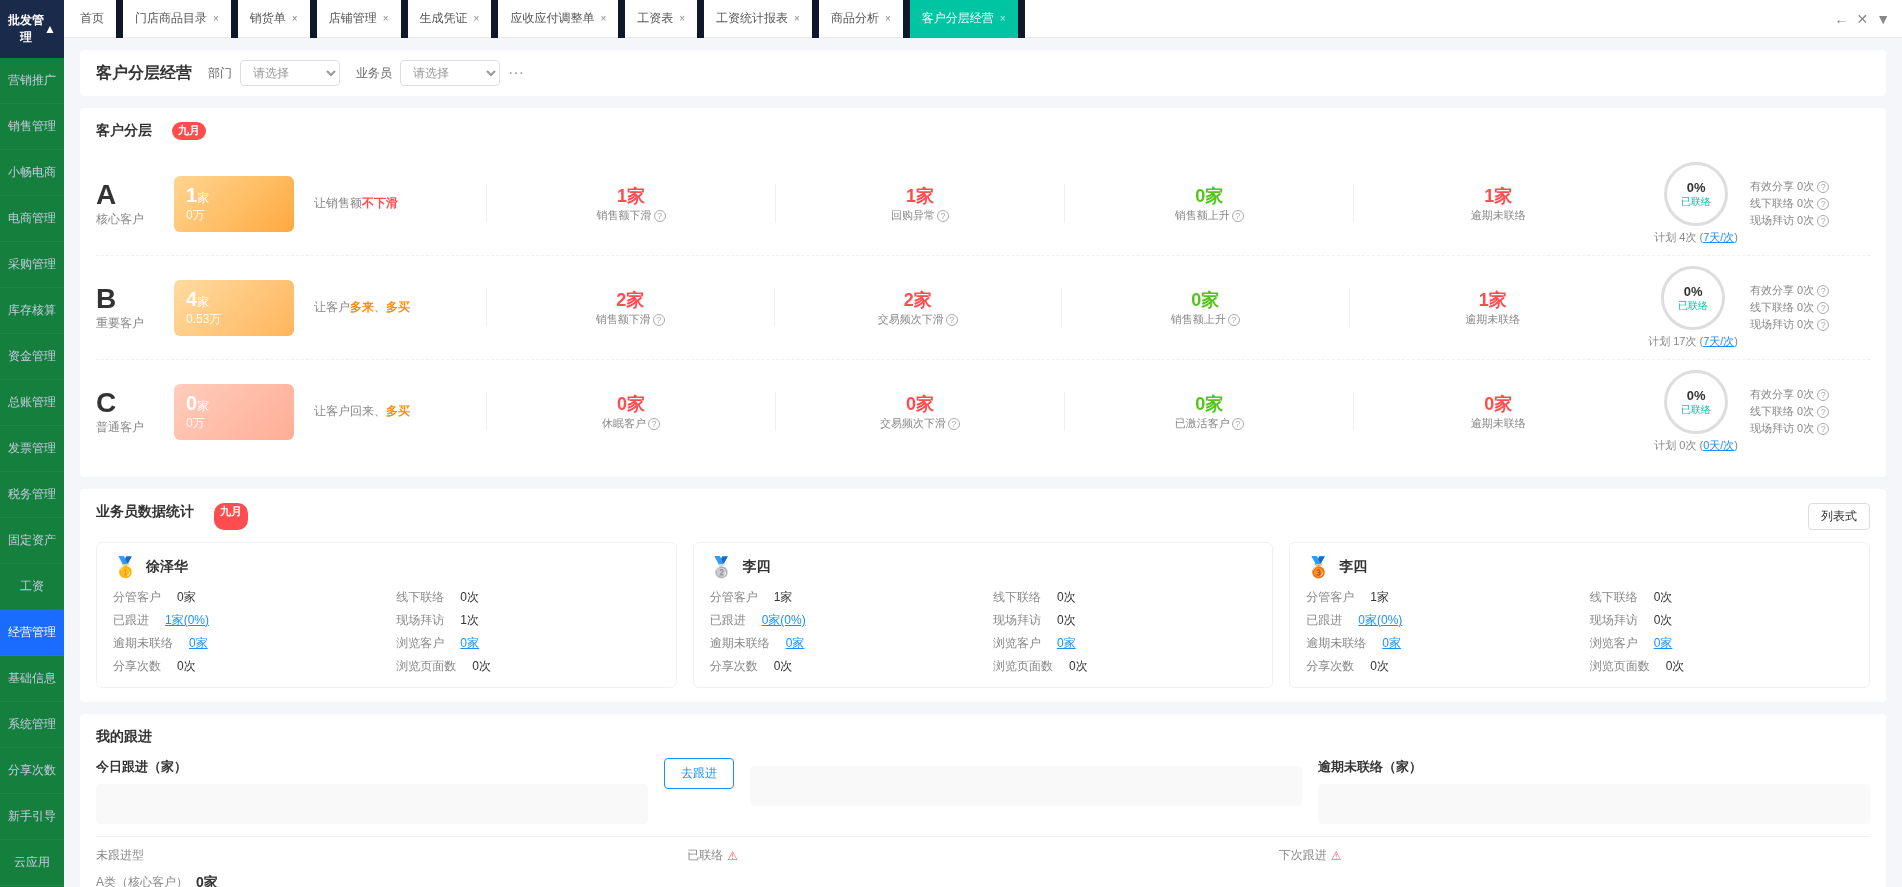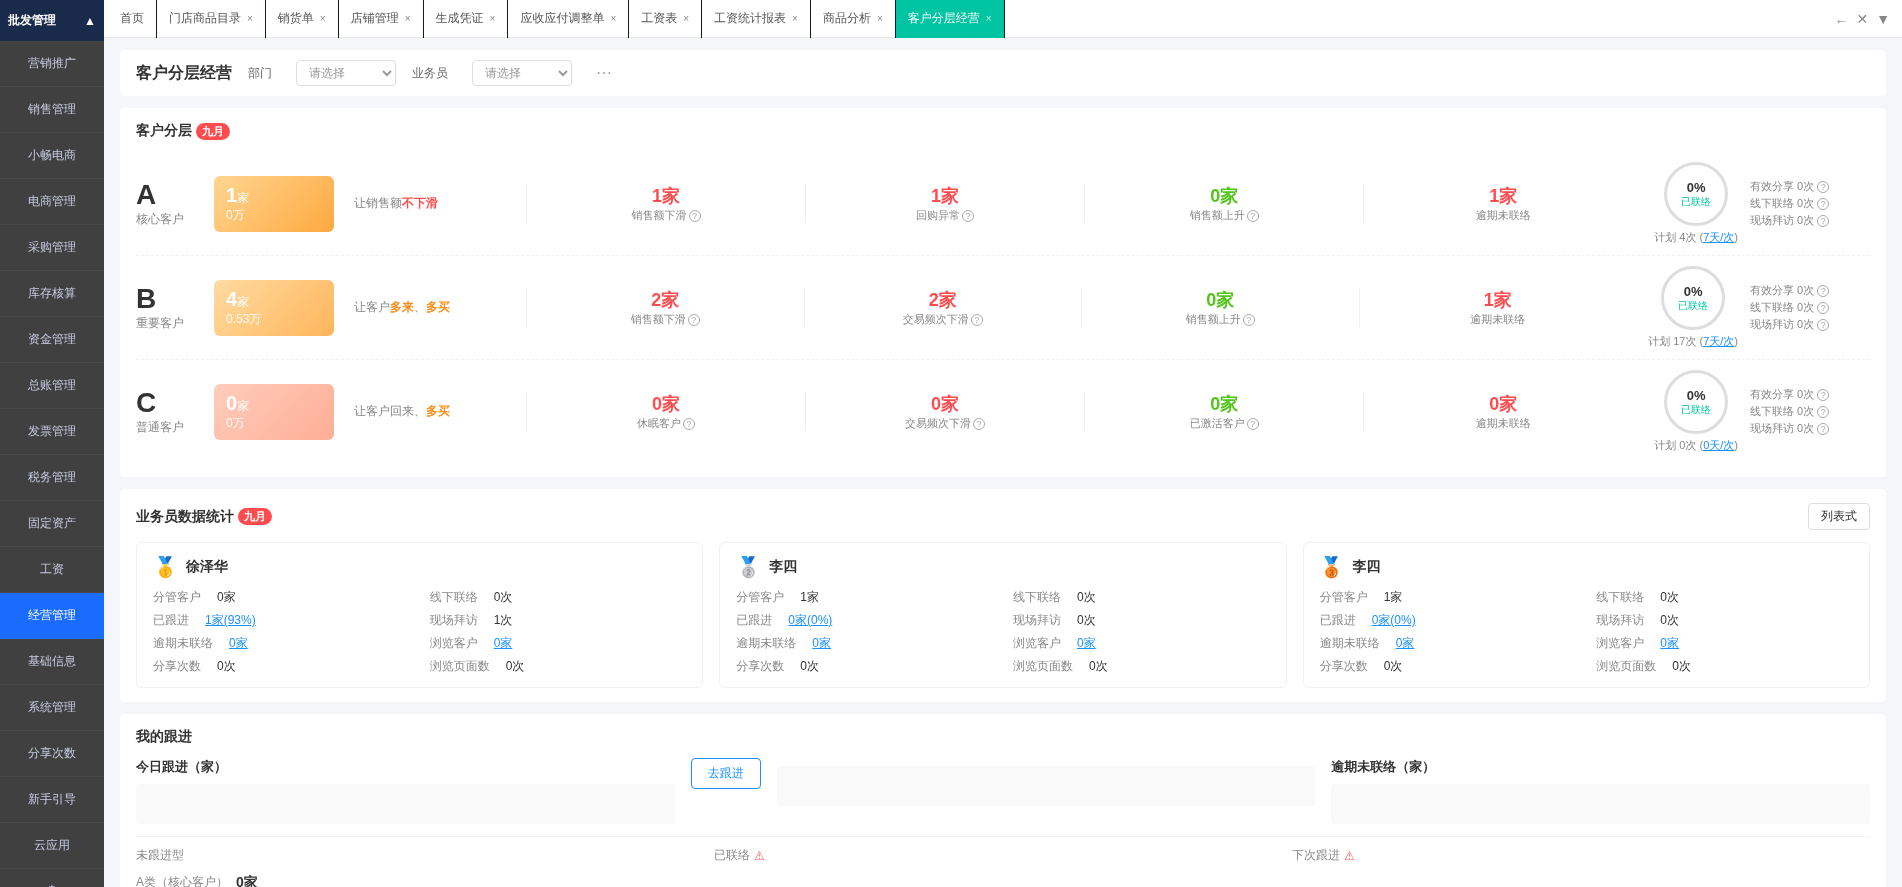--- a/index.html
+++ b/index.html
@@ -1,50 +1,50 @@
 <!DOCTYPE html>
 <html><head>
   <meta charset="utf-8">
   <style>
     * { box-sizing: border-box; margin: 0; padding: 0; }
     body { font-family: 'Microsoft YaHei', Arial, sans-serif; font-size: 12px; display: flex; height: 887px; overflow: hidden; background: #f0f2f5; }
 
     
-    .sidebar { width: 104px; background: #404040; color: #fff; display: flex; flex-direction: column; height: 100%; overflow-y: auto; flex-shrink: 0; }
+    .sidebar { width: 64px; background: #15803d; color: #fff; display: flex; flex-direction: column; height: 100%; overflow-y: auto; flex-shrink: 0; }
     .sidebar-header { background: #1a2a4a; padding: 12px 8px; text-align: center; font-size: 13px; font-weight: bold; display: flex; align-items: center; justify-content: space-between; cursor: pointer; }
     .sidebar-header span { font-size: 12px; }
     .sidebar-item { padding: 14px 8px; text-align: center; font-size: 12px; cursor: pointer; color: #c5cae0; border-bottom: 1px solid rgba(255,255,255,0.05); }
     .sidebar-item.active { background: #1a6bff; color: #fff; }
     .sidebar-bottom { margin-top: auto; padding: 14px 8px; text-align: center; cursor: pointer; color: #c5cae0; }
 
     
     .main { flex: 1; display: flex; flex-direction: column; overflow: hidden; }
 
     
     .tab-bar { background: #fff; border-bottom: 1px solid #e8e8e8; display: flex; align-items: center; height: 38px; flex-shrink: 0; padding: 0 4px; }
-    .tab { display: flex; align-items: center; padding: 0 12px; height: 38px; font-size: 12px; cursor: pointer; color: #555; border-right: 1px solid #0f172a; white-space: nowrap; }
+    .tab { display: flex; align-items: center; padding: 0 12px; height: 38px; font-size: 12px; cursor: pointer; color: #555; border-right: 7px solid #0f172a; white-space: nowrap; }
     .tab.active { background: #00c5a3; color: #fff; }
     .tab .tab-close { margin-left: 6px; font-size: 10px; opacity: 0.7; }
     .tab-actions { margin-left: auto; display: flex; align-items: center; padding: 0 8px; gap: 8px; }
     .tab-action-btn { cursor: pointer; color: #888; font-size: 14px; }
 
     
     .content { flex: 1; overflow-y: auto; padding: 12px 16px; background: #f5f6fa; }
 
     
     .page-header { display: flex; align-items: center; gap: 16px; margin-bottom: 12px; background: #fff; padding: 10px 16px; border-radius: 4px; }
     .page-title { font-size: 16px; font-weight: bold; color: #333; }
-    .filter-group { display: flex; align-items: center; gap: 24px; }
+    .filter-group { display: flex; align-items: center; gap: 8px; }
     .filter-label { color: #666; font-size: 12px; }
     .filter-select { border: 1px solid #ddd; border-radius: 4px; padding: 4px 8px; font-size: 12px; color: #999; background: #fff; min-width: 100px; }
     .filter-more { color: #999; font-size: 16px; cursor: pointer; }
 
     
     .section { background: #fff; border-radius: 4px; padding: 14px 16px; margin-bottom: 12px; }
-    .section-title { font-size: 14px; font-weight: bold; color: #333; display: flex; align-items: center; gap: 4px; margin-bottom: 12px; }
+    .section-title { font-size: 14px; font-weight: bold; color: #333; display: flex; gap: 20px; margin-bottom: 12px; }
     .section-badge { background: #ff4d4f; color: #fff; font-size: 11px; padding: 1px 6px; border-radius: 10px; }
     .section-header-right { margin-left: auto; }
 
     
     .tier-row { display: flex; align-items: center; padding: 10px 0; border-bottom: 1px dashed #f0f0f0; }
     .tier-row:last-child { border-bottom: none; }
     .tier-label { width: 70px; }
     .tier-letter { font-size: 28px; font-weight: bold; color: #333; }
     .tier-name { font-size: 12px; color: #888; }
     .tier-count-box { width: 120px; margin: 0 8px; }
@@ -317,21 +317,21 @@
       <span class="staff-stat-value">0家</span>
     </div>
 
     <div class="staff-stat">
       <span class="staff-stat-label">线下联络</span>
       <span class="staff-stat-value">0次</span>
     </div>
 
     <div class="staff-stat">
       <span class="staff-stat-label">已跟进</span>
-      <span class="staff-stat-link">1家(93%)</span>
+      <span class="staff-stat-link">1家(0%)</span>
     </div>
 
     <div class="staff-stat">
       <span class="staff-stat-label">现场拜访</span>
       <span class="staff-stat-value">1次</span>
     </div>
 
     <div class="staff-stat">
       <span class="staff-stat-label">逾期未联络</span>
       <span class="staff-stat-link">0家</span>

